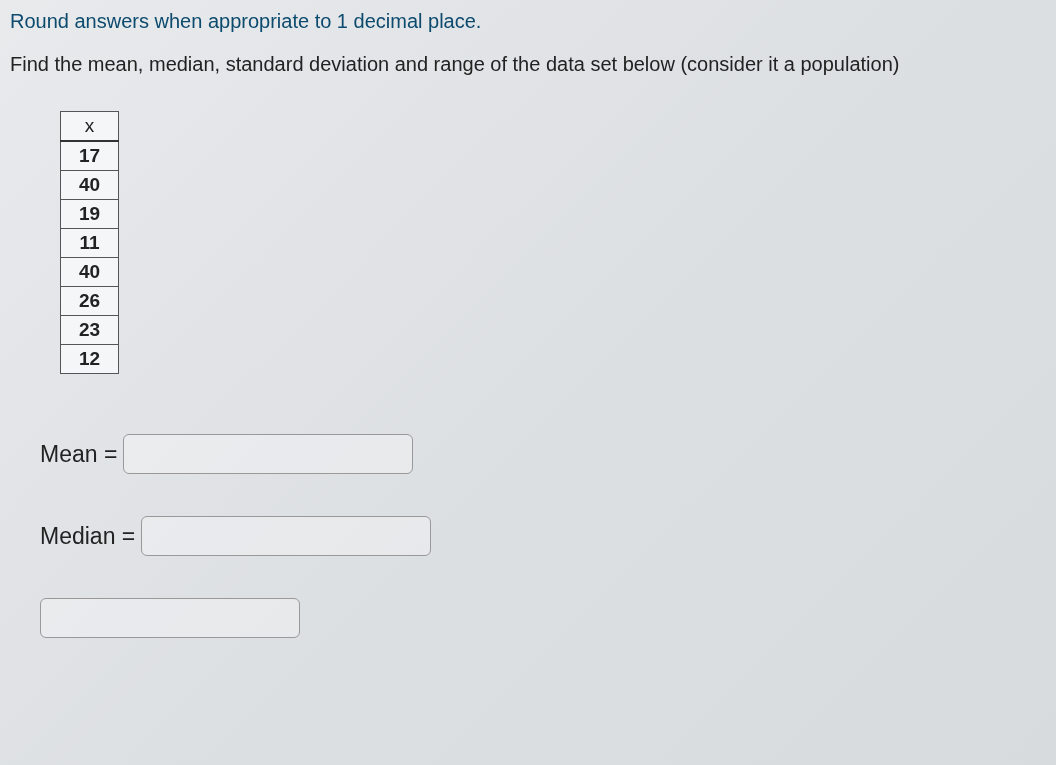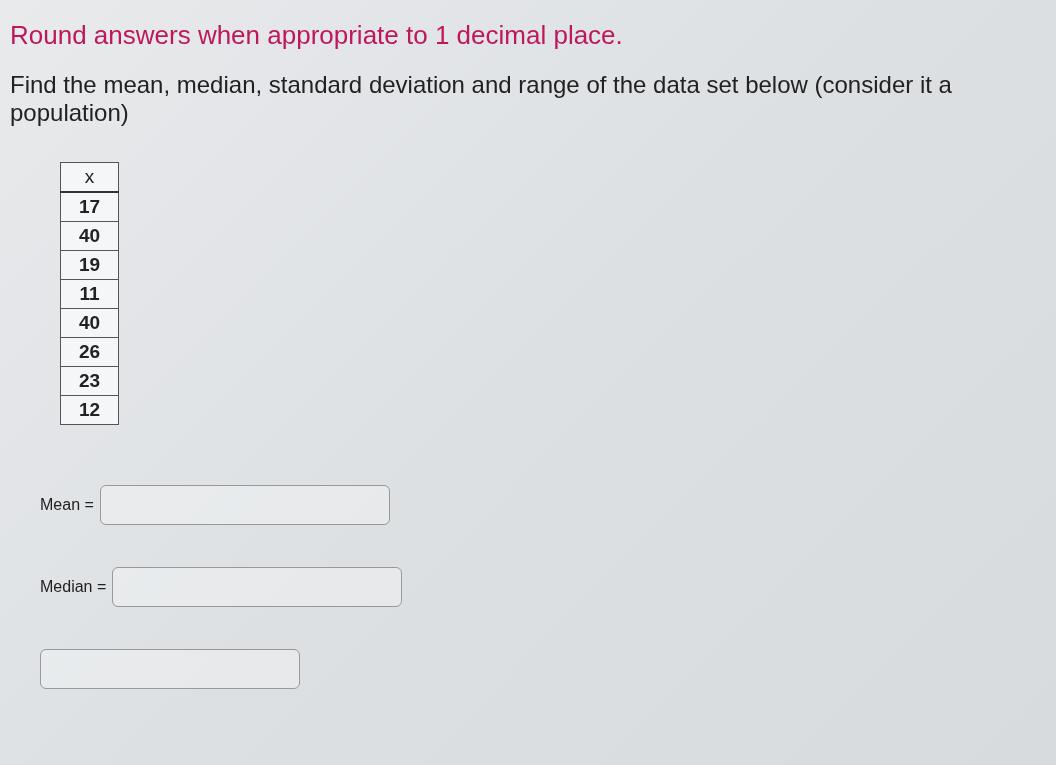--- a/index.html
+++ b/index.html
@@ -11,29 +11,29 @@
       width: 1056px;
       height: 765px;
       background: linear-gradient(135deg, #e8eaec 0%, #dde0e3 50%, #d8dbde 100%);
       font-family: Arial, sans-serif;
       color: #2a2a2a;
       padding: 0;
       position: relative;
       overflow: hidden;
     }
     .instruction {
-      color: #be185d;
-      font-size: 26px;
+      color: #0c4a6e;
+      font-size: 20px;
       padding-left: 10px;
-      padding-top: 20px;
+      padding-top: 10px;
       font-weight: normal;
     }
     .question {
       color: #222;
-      font-size: 24px;
+      font-size: 20px;
       padding: 20px 10px 0 10px;
       font-weight: normal;
     }
     .data-table {
       margin-top: 35px;
       margin-left: 60px;
       border-collapse: collapse;
       background: #f5f6f8;
     }
     .data-table th, .data-table td {
@@ -52,21 +52,21 @@
     .answer-row {
       display: flex;
       align-items: center;
       margin-left: 40px;
       margin-top: 42px;
     }
     .answer-row + .answer-row {
       margin-top: 42px;
     }
     .answer-label {
-      font-size: 16px;
+      font-size: 23px;
       color: #222;
       margin-right: 6px;
     }
     .answer-input {
       height: 40px;
       border: 1px solid #999;
       border-radius: 6px;
       background: rgba(255,255,255,0.3);
       font-size: 18px;
       padding: 0 8px;

